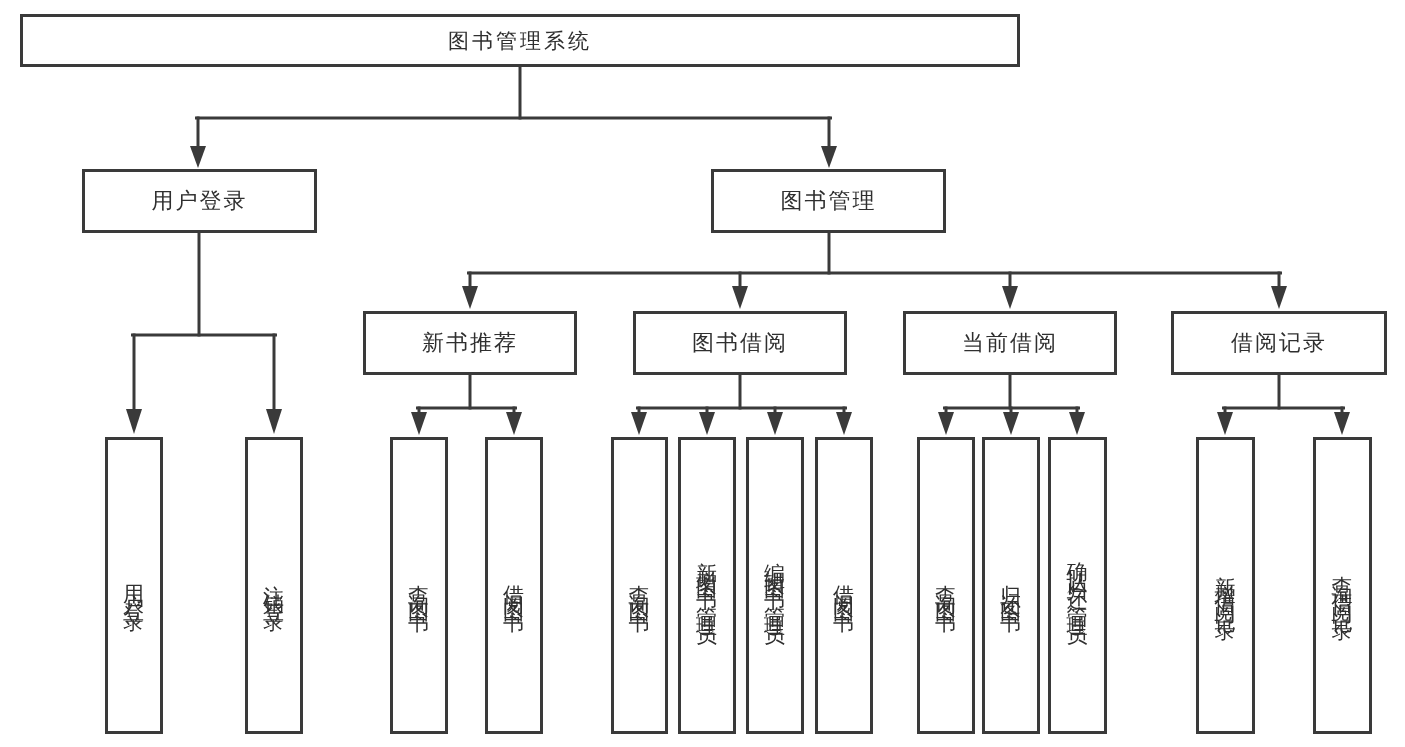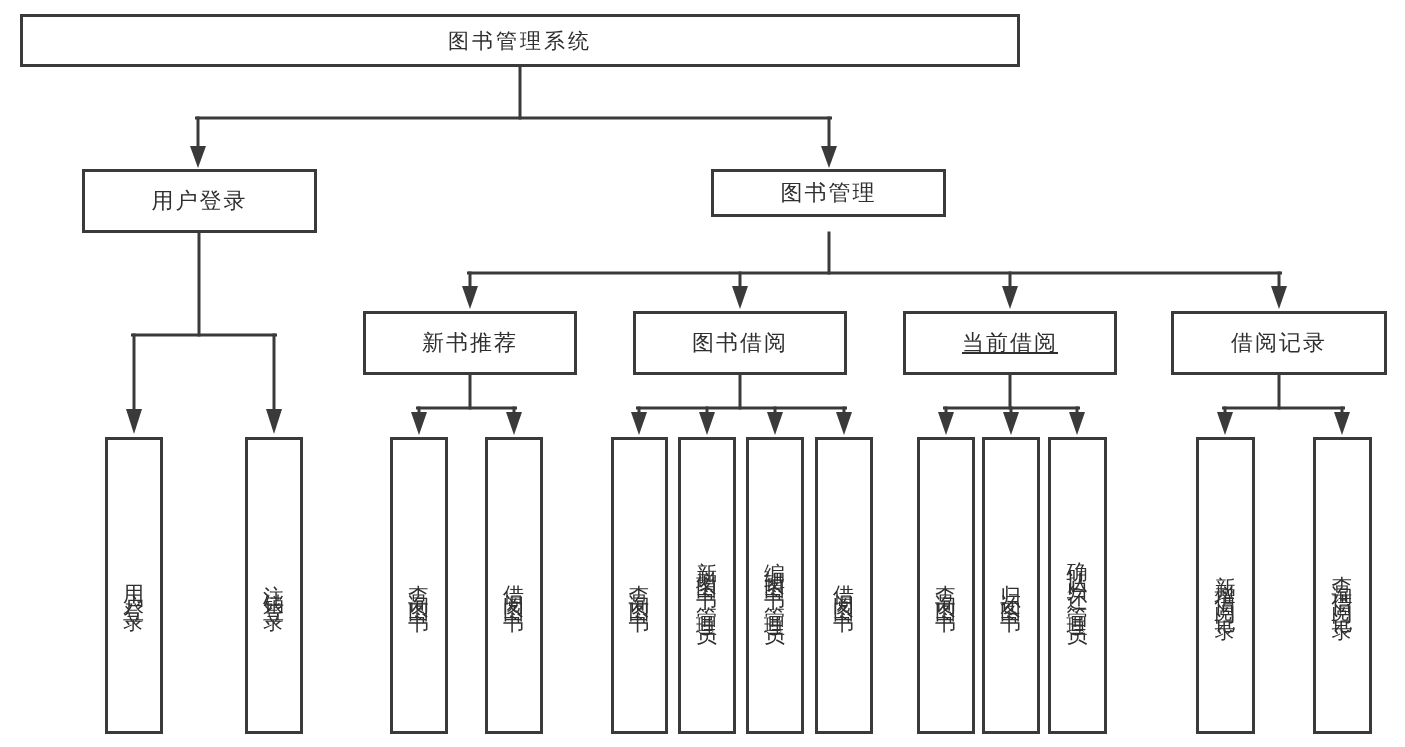--- a/index.html
+++ b/index.html
@@ -138,31 +138,31 @@
     </g>
   </svg>
 
   <div class="box box-root" style="left:20px; top:14px; width:1000px; height:53px;">
     <span>图书管理系统</span>
   </div>
 
   <div class="box box-h" style="left:82px; top:169px; width:235px; height:64px;">
     <span>用户登录</span>
   </div>
-  <div class="box box-h" style="left:711px; top:169px; width:235px; height:48px;">
+  <div class="box box-h" style="left:711px; top:169px; width:235px; height:64px;">
     <span>图书管理</span>
   </div>
 
   <div class="box box-h" style="left:633px; top:311px; width:214px; height:64px;">
     <span>图书借阅</span>
   </div>
   <div class="box box-h" style="left:363px; top:311px; width:214px; height:64px;">
     <span>新书推荐</span>
   </div>
-  <div class="box box-h" style="left:903px; top:311px; width:214px; height:64px;text-decoration:underline;">
+  <div class="box box-h" style="left:903px; top:311px; width:214px; height:64px;">
     <span>当前借阅</span>
   </div>
   <div class="box box-h" style="left:1171px; top:311px; width:216px; height:64px;">
     <span>借阅记录</span>
   </div>
 
   <div class="box box-v" style="left:105px; top:437px; width:58px; height:297px;">
     <span class="vtext">用户登录</span>
   </div>
   <div class="box box-v" style="left:245px; top:437px; width:58px; height:297px;">

